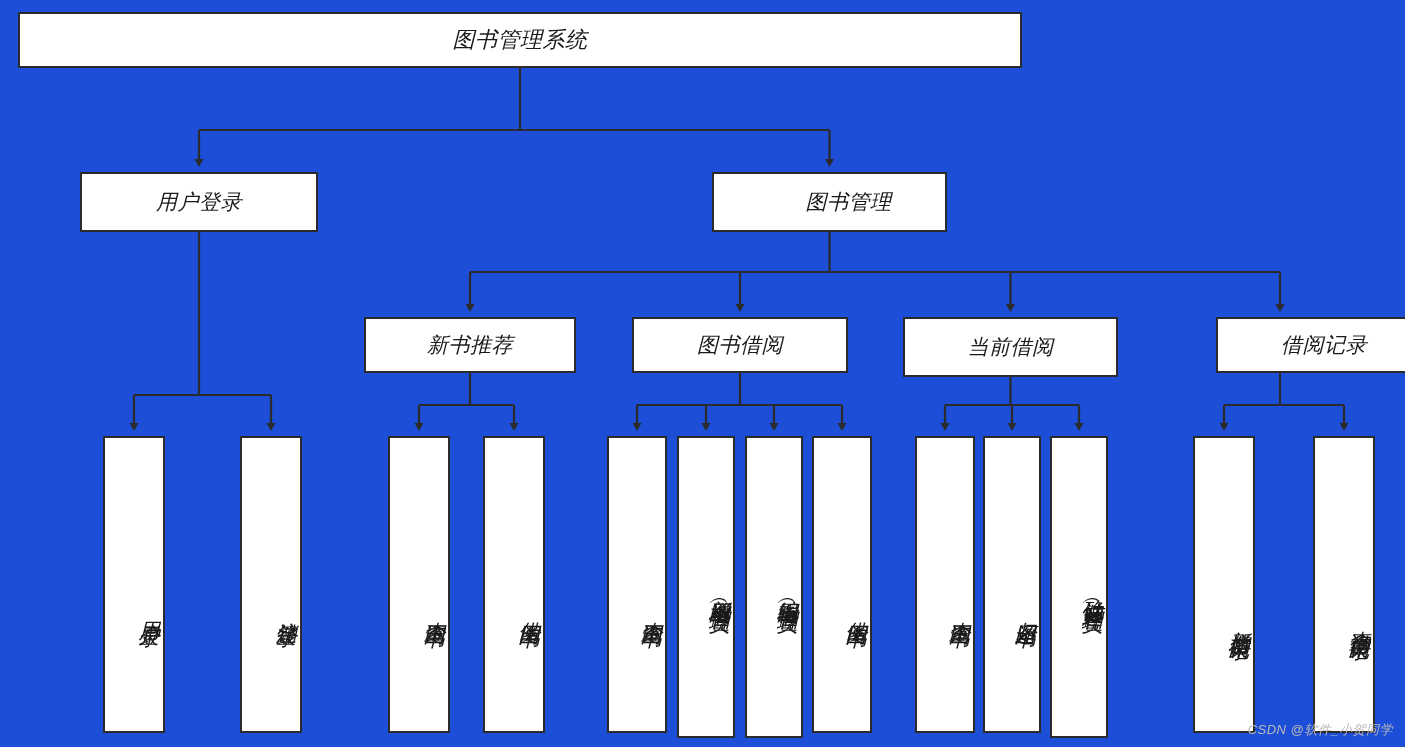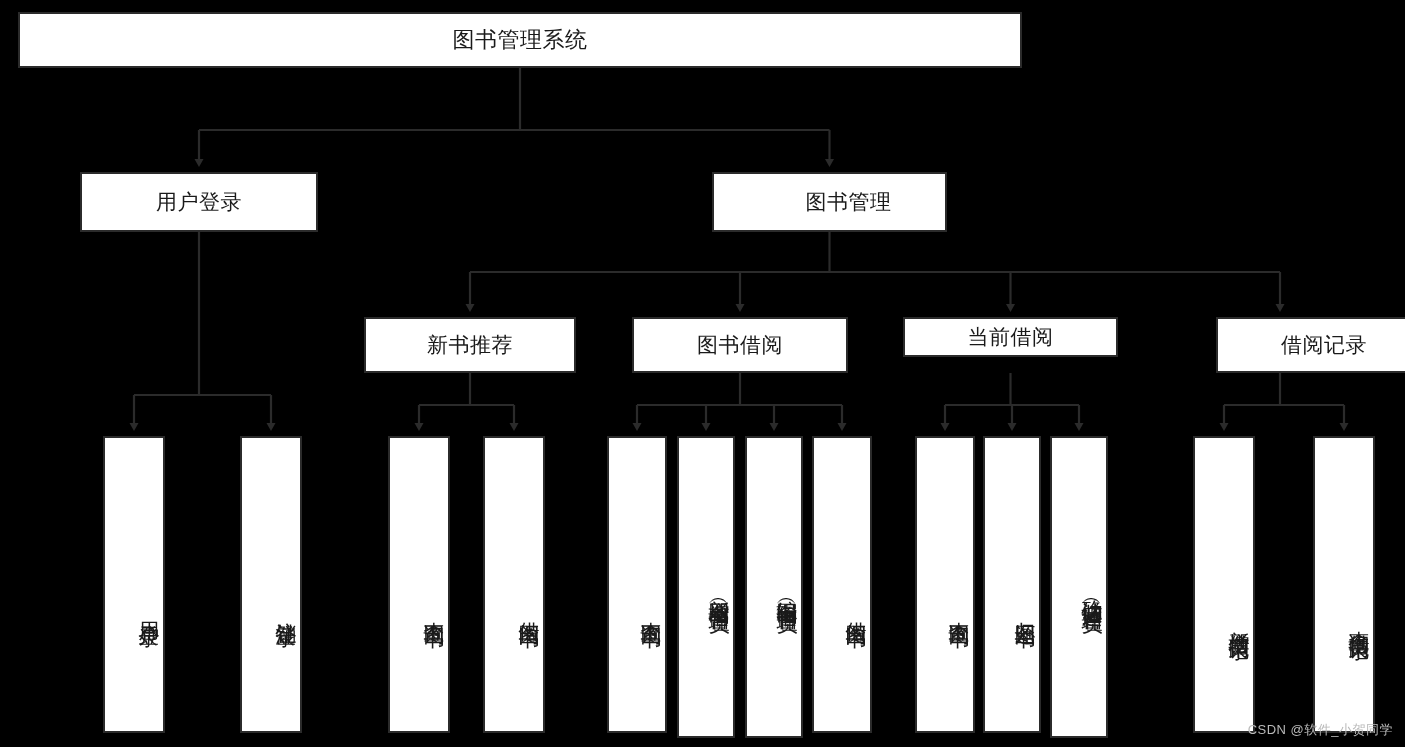--- a/index.html
+++ b/index.html
@@ -7,22 +7,23 @@
     padding: 0;
     background: #ffffff;
   }
   body {
     font-family: "Liberation Sans", "DejaVu Sans", sans-serif;
   }
   #canvas {
     position: relative;
     width: 1405px;
     height: 747px;
-    background: #000000;
+    background: #1d4ed8;
     overflow: hidden;
+    font-style: italic;
   }
   #edges {
     position: absolute;
     left: 0;
     top: 0;
     width: 1405px;
     height: 747px;
     pointer-events: none;
   }
   .node {
@@ -116,21 +117,21 @@
         <path d="M1344,405 L1344,427" marker-end="url(#arrow)"></path>
       </g>
   </svg>
 
   <div id="nodes">
       <div class="node horiz root" style="left: 18px; top: 12px; width: 1004px; height: 56px;">图书管理系统</div>
       <div class="node horiz" style="left: 80px; top: 172px; width: 238px; height: 60px;">用户登录</div>
       <div class="node horiz" style="left: 712px; top: 172px; width: 235px; height: 60px; padding-left: 38px;">图书管理</div>
       <div class="node horiz" style="left: 364px; top: 317px; width: 212px; height: 56px;">新书推荐</div>
       <div class="node horiz" style="left: 632px; top: 317px; width: 216px; height: 56px;">图书借阅</div>
-      <div class="node horiz" style="left: 903px; top: 317px; width: 215px; height: 40px;">当前借阅</div>
+      <div class="node horiz" style="left: 903px; top: 317px; width: 215px; height: 60px;">当前借阅</div>
       <div class="node horiz" style="left: 1216px; top: 317px; width: 216px; height: 56px;">借阅记录</div>
       <div class="node vert pad-top-md" style="left: 103px; top: 436px; width: 62px; height: 297px;">用户登录</div>
       <div class="node vert pad-top-md" style="left: 240px; top: 436px; width: 62px; height: 297px;">注销登录</div>
       <div class="node vert pad-top-md" style="left: 388px; top: 436px; width: 62px; height: 297px;">查询图书</div>
       <div class="node vert pad-top-md" style="left: 483px; top: 436px; width: 62px; height: 297px;">借阅图书</div>
       <div class="node vert pad-top-md" style="left: 607px; top: 436px; width: 60px; height: 297px;">查询图书</div>
       <div class="node vert pad-top-lg" style="left: 677px; top: 436px; width: 58px; height: 302px;">新增图书（管理员）</div>
       <div class="node vert pad-top-lg" style="left: 745px; top: 436px; width: 58px; height: 302px;">编辑图书（管理员）</div>
       <div class="node vert pad-top-md" style="left: 812px; top: 436px; width: 60px; height: 297px;">借阅图书</div>
       <div class="node vert pad-top-md" style="left: 915px; top: 436px; width: 60px; height: 297px;">查询图书</div>

